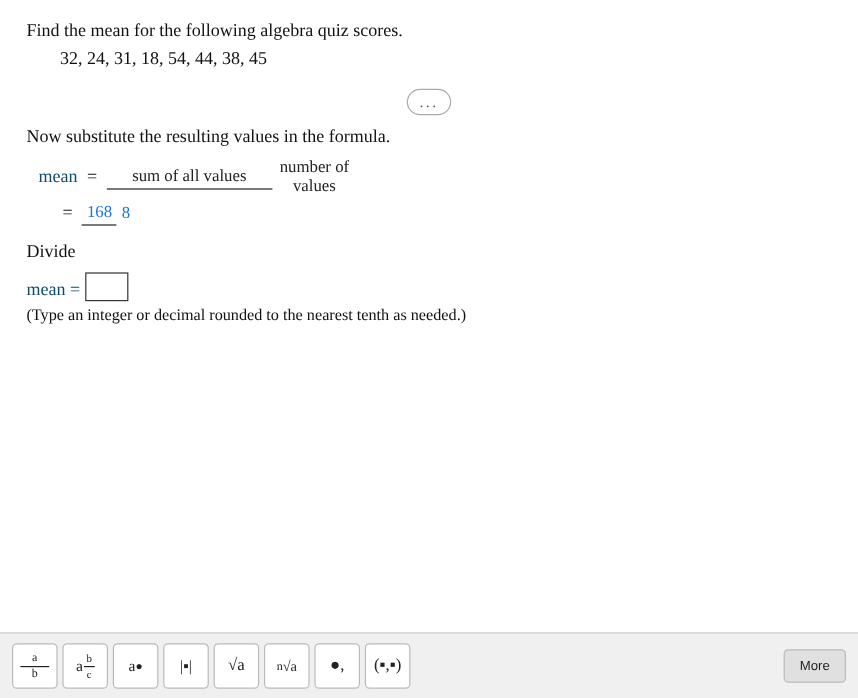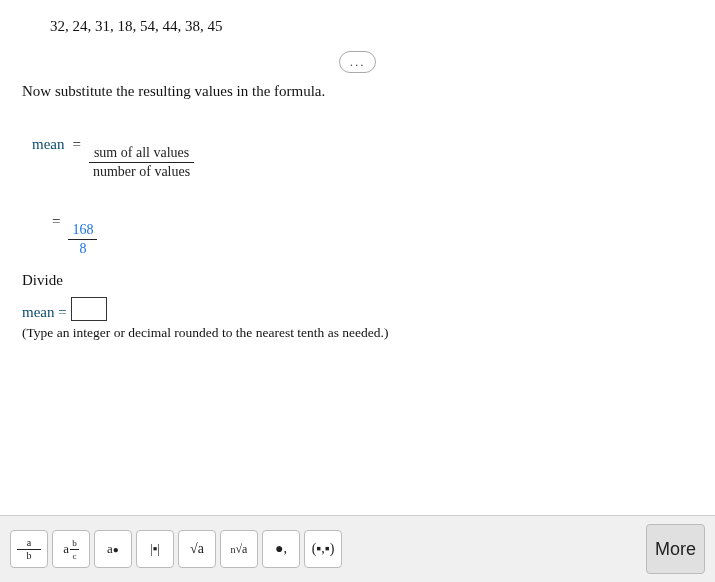--- a/index.html
+++ b/index.html
@@ -68,24 +68,24 @@
 
     .formula-row {
       display: flex;
       align-items: center;
       gap: 8px;
       margin-bottom: 4px;
     }
 
     .fraction {
       display: inline-flex;
-      flex-direction: column;
+      flex-direction: row;
+      align-items: center;
       font-size: 14px;
       vertical-align: middle;
-      margin-top: 36px;
     }
 
     .fraction .numerator {
       border-bottom: 1.5px solid #222;
       padding: 1px 4px;
       text-align: center;
       width: 100%;
     }
 
     .fraction .denominator {
@@ -164,26 +164,26 @@
       display: flex;
       align-items: center;
       justify-content: center;
       color: #222;
       font-family: "Times New Roman", Times, serif;
       padding: 2px 6px;
     }
 
     .toolbar-more {
       min-width: 52px;
-      height: 50px;
+      height: 28px;
       background: #e0e0e0;
       border: 1px solid #bbb;
       border-radius: 4px;
       cursor: pointer;
-      font-size: 18px;
+      font-size: 11px;
       display: flex;
       align-items: center;
       justify-content: center;
       color: #222;
       font-family: Arial, sans-serif;
       margin-left: auto;
       padding: 2px 8px;
     }
 
     .fraction-btn {
@@ -219,20 +219,23 @@
 
     .parens-icon {
       font-size: 14px;
     }
   </style>
 </head>
 <body>
 
 <div class="main-container">
 
+  <div class="problem-statement">
+    <span>Find the mean for the following algebra quiz scores.</span>
+  </div>
   <div class="scores-line">
     <span>32, 24, 31, 18, 54, 44, 38, 45</span>
   </div>
 
   <div class="divider-area">
     <span class="dots-bubble">...</span>
   </div>
 
 
   <div class="section-text">

